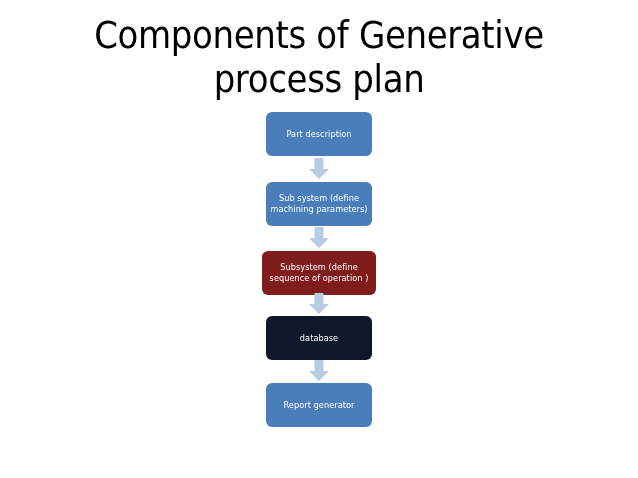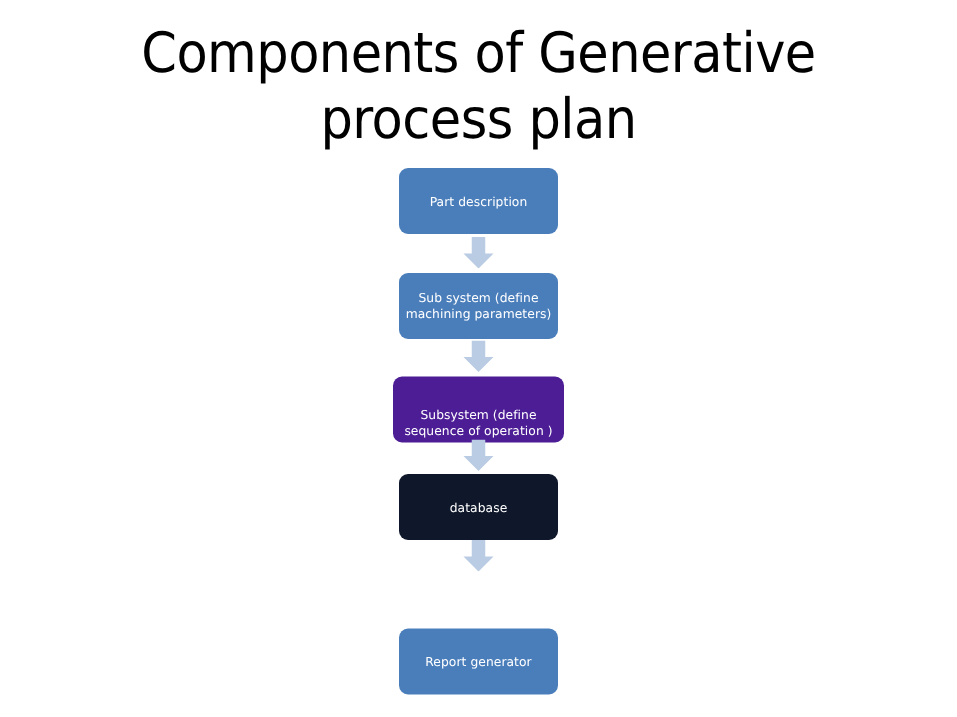--- a/index.html
+++ b/index.html
@@ -73,21 +73,21 @@
     letter-spacing: 0.05px;
     display: block;
     width: 100%;
   }
 
   
   #node-0 { top: 0px; }
   #node-1 { top: 70px; }
   #node-2 { top: 139px; }
   #node-3 { top: 204px; }
-  #node-4 { top: 271px; margin-top: 36px; }
+  #node-4 { top: 271px; }
 
   
   #node-2 {
     left: -4px;
     width: 114px;
   }
 
   
   .arrow {
     position: absolute;
@@ -125,21 +125,21 @@
     <div class="node" id="node-1" style="background: rgb(74, 126, 187);">
       <span class="node-label" style="color: rgb(255, 255, 255);">Sub system (define machining parameters)</span>
     </div>
 
     <div class="arrow" id="arrow-1">
       <svg viewBox="0 0 22 21" xmlns="http://www.w3.org/2000/svg">
         <polygon class="arrow-shape" points="6.5,0 15.5,0 15.5,11 21,11 11,21 1,11 6.5,11" fill="#b9cce4"></polygon>
       </svg>
     </div>
 
-    <div class="node" id="node-2" style="background: #4c1d95; align-items: flex-end;">
+    <div class="node" id="node-2" style="background: #7f1d1d;">
       <span class="node-label" style="color: rgb(255, 255, 255);">Subsystem  (define sequence of operation )</span>
     </div>
 
     <div class="arrow" id="arrow-2">
       <svg viewBox="0 0 22 21" xmlns="http://www.w3.org/2000/svg">
         <polygon class="arrow-shape" points="6.5,0 15.5,0 15.5,11 21,11 11,21 1,11 6.5,11" fill="#b9cce4"></polygon>
       </svg>
     </div>
 
     <div class="node" id="node-3" style="background: #0f172a;">

